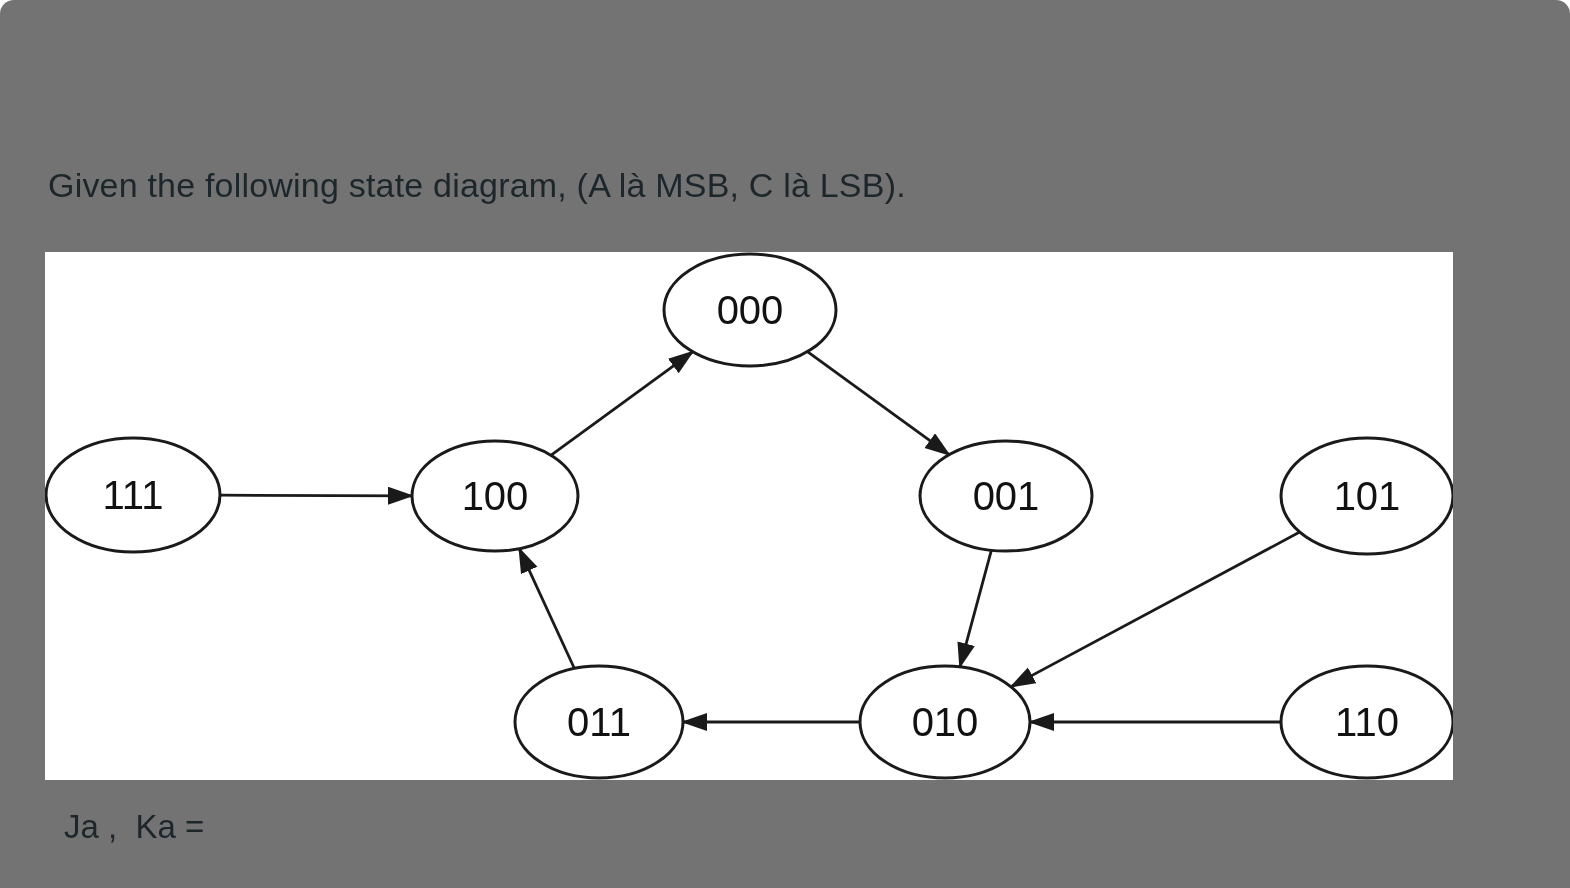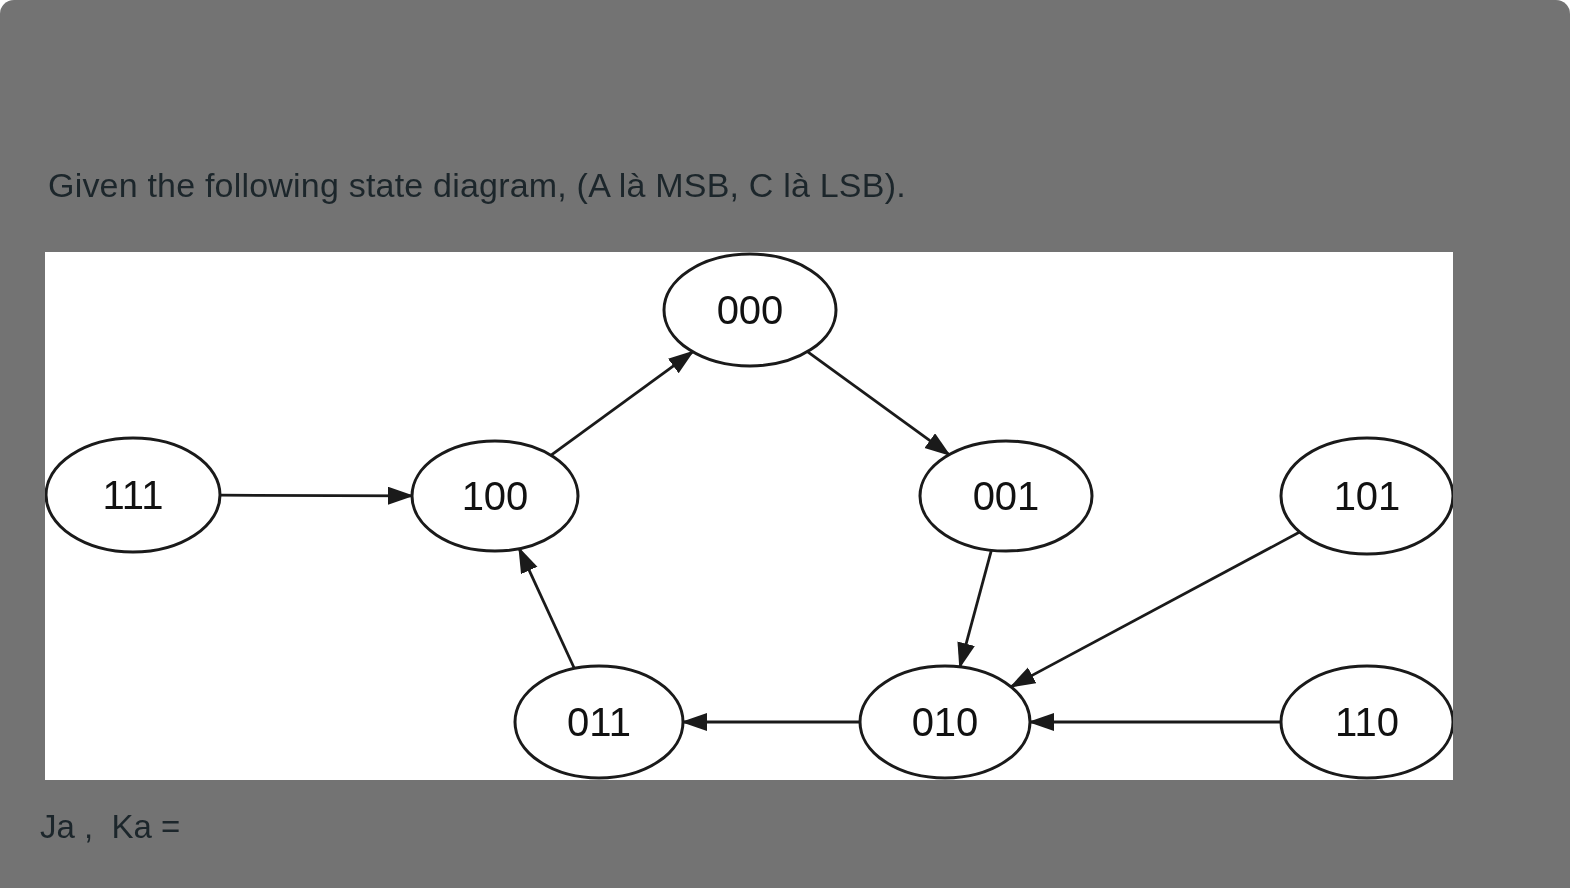--- a/index.html
+++ b/index.html
@@ -26,21 +26,21 @@
     position: absolute;
     left: 45px;
     top: 252px;
     width: 1408px;
     height: 528px;
     background: #ffffff;
   }
   .diagram-panel svg { display: block; }
   .answer-prompt {
     position: absolute;
-    left: 40px;
+    left: 64px;
     top: 808px;
     font-size: 33px;
     white-space: pre;
   }
 </style>
 </head>
 <body>
 
 <div class="card">
   <div class="question">

